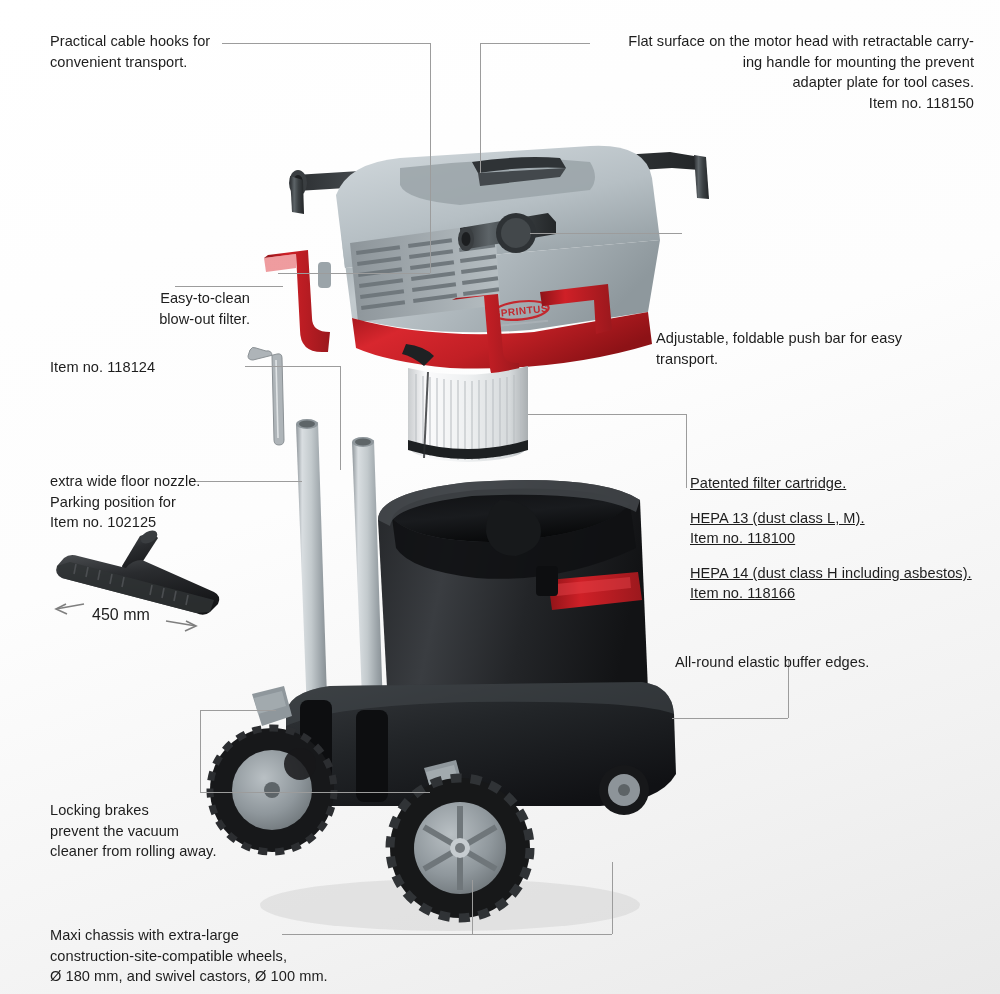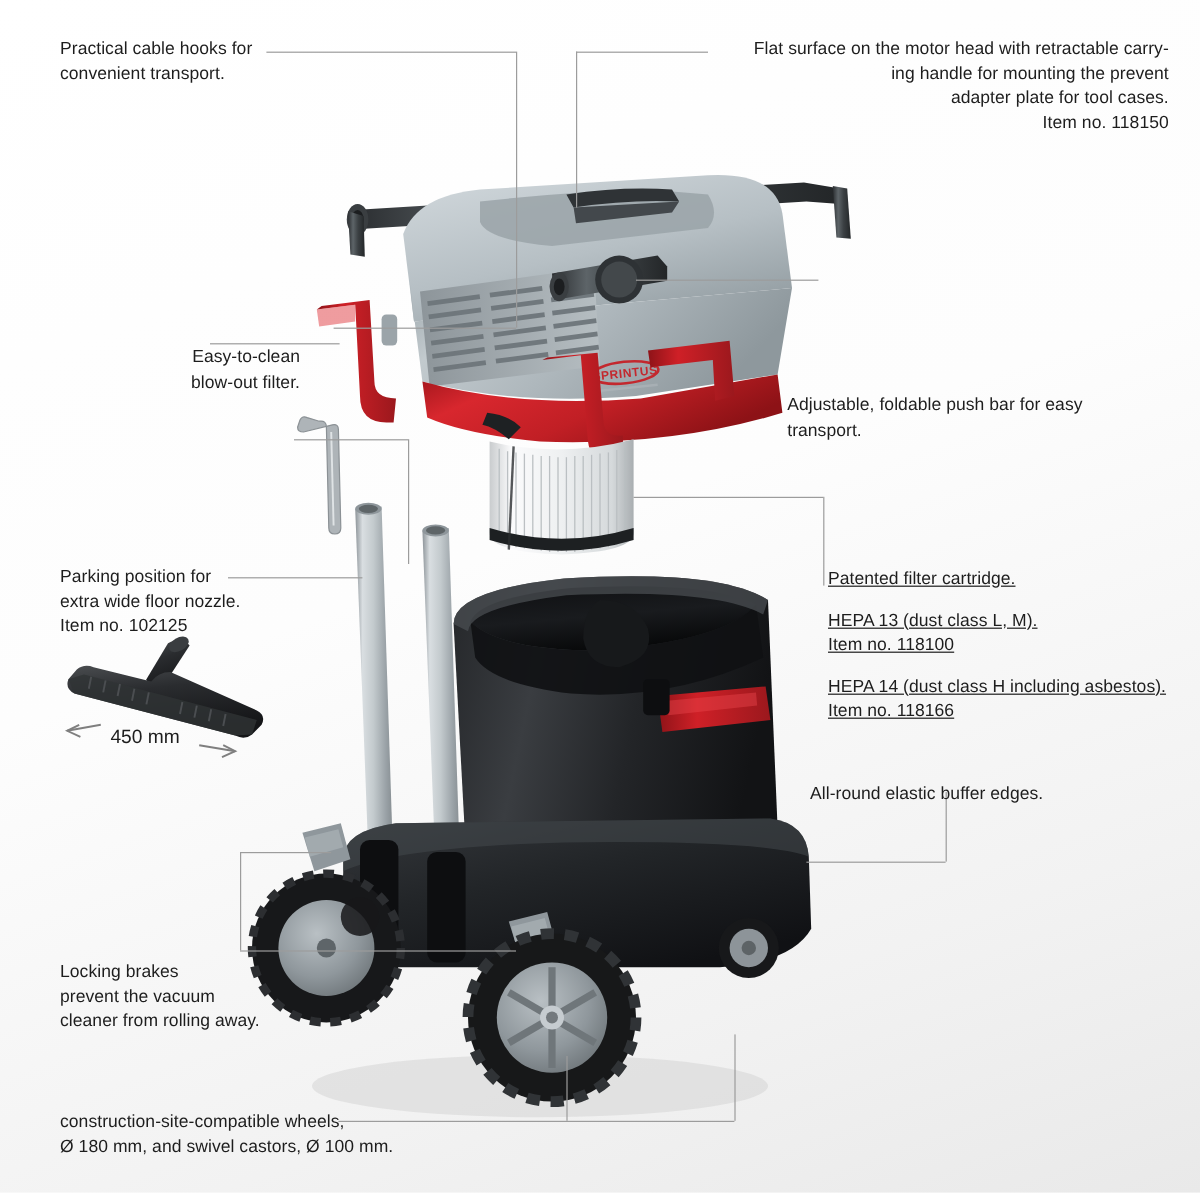--- a/index.html
+++ b/index.html
@@ -394,35 +394,37 @@
     <div>Flat surface on the motor head with retractable carry-</div>
     <div>ing handle for mounting the prevent</div>
     <div>adapter plate for tool cases.</div>
     <div>Item no. 118150</div>
   </div>
 
   <div class="callout" style="left:50px; top:288px; width:200px;text-align:right;">Easy-to-clean
 blow-out filter.</div>
 
   <div class="callout block" style="left:50px; top:357px; width:220px;">
+    <div>Item no. 118124</div>
   </div>
 
   <div class="callout block" style="left:50px; top:471px; width:230px;">
+    <div>extra wide floor nozzle.</div>
     <div>Parking position for</div>
-    <div>extra wide floor nozzle.</div>
     <div>Item no. 102125</div>
   </div>
 
   <div class="dim-label" style="left:92px; top:606px;">450 mm</div>
 
   <div class="callout" style="left:50px; top:800px; width:230px;">Locking brakes
 prevent the vacuum
 cleaner from rolling away.</div>
 
   <div class="callout block" style="left:50px; top:925px; width:330px;">
+    <div>Maxi chassis with extra-large</div>
     <div>construction-site-compatible wheels,</div>
     <div>Ø 180 mm, and swivel castors, Ø 100 mm.</div>
   </div>
 
   <div class="callout" style="left:656px; top:305px; width:300px;margin-top:23px;">Adjustable, foldable push bar for easy
 transport.</div>
 
   <div class="callout block" style="left:690px; top:473px; width:300px;text-decoration:underline;">
     <p class="callout-para">Patented filter cartridge.</p>
     <p class="callout-para">

